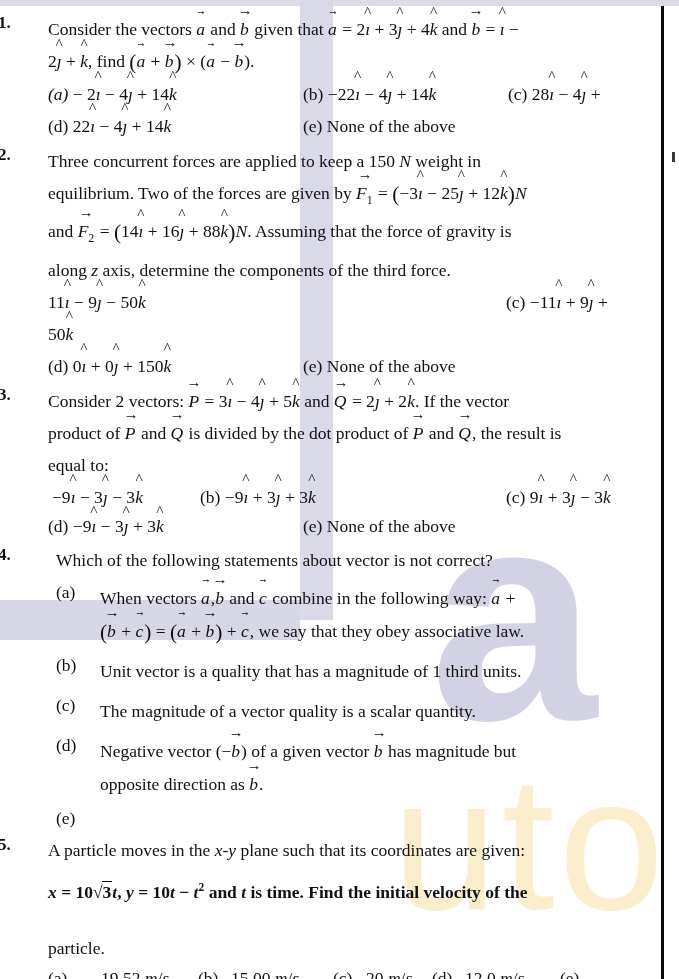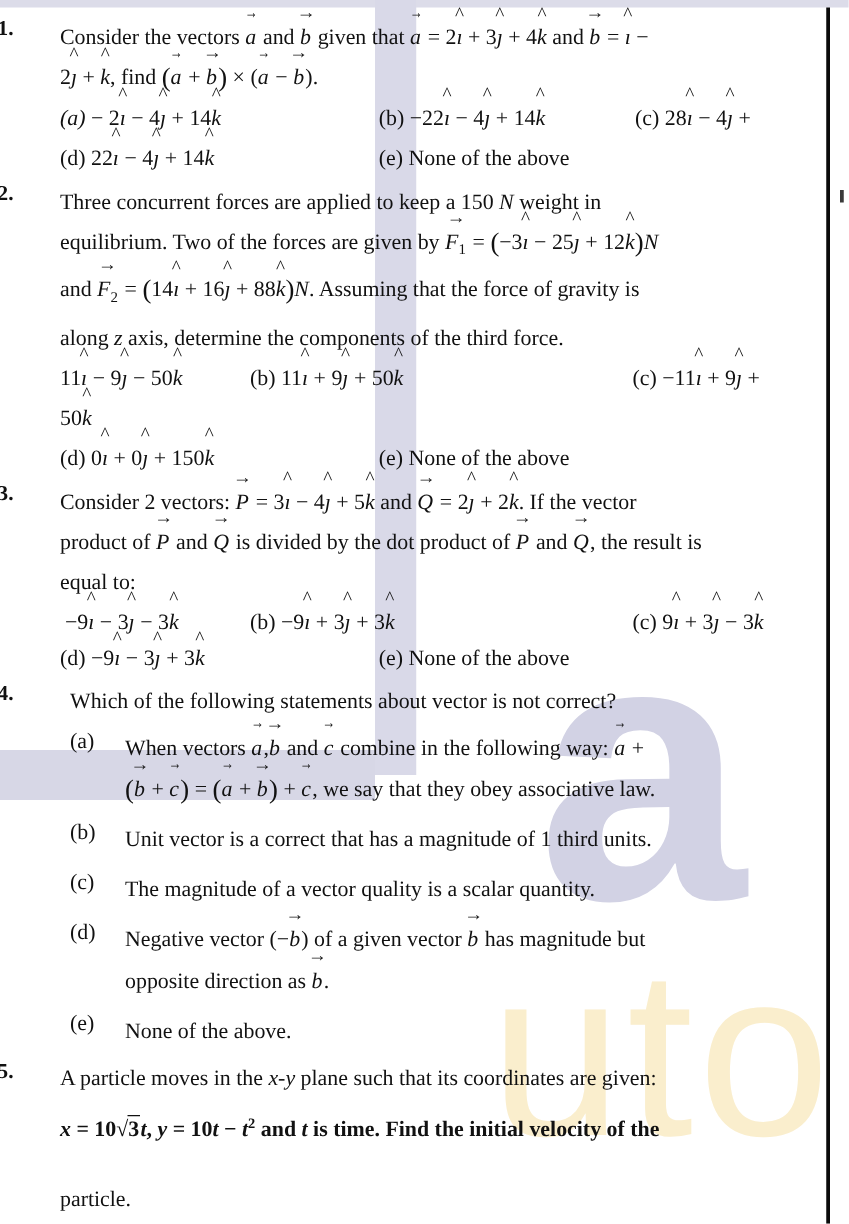--- a/index.html
+++ b/index.html
@@ -219,21 +219,20 @@
     <div class="qnum">2.</div>
     <div class="qbody">
       <div class="wrapline lh-wide">
         Three concurrent forces are applied to keep a 150 <span class="it">N</span> weight in<br>
         equilibrium. Two of the forces are given by <span class="vec vecw">F<sub class="sb">1</sub></span> = <span class="bigparen">(</span>−3<span class="hat">ı</span> − 25<span class="hat">ȷ</span> + 12<span class="hat">k</span><span class="bigparen">)</span><span class="it">N</span><br>
         and <span class="vec vecw">F<sub class="sb">2</sub></span> = <span class="bigparen">(</span>14<span class="hat">ı</span> + 16<span class="hat">ȷ</span> + 88<span class="hat">k</span><span class="bigparen">)</span><span class="it">N</span>. Assuming that the force of gravity is<br>
         along <span class="it">z</span> axis, determine the components of the third force.
       </div>
       <div class="line lh-wide" style="position:relative;height:32px;">
         <span style="position:absolute;left:0;">11<span class="hat">ı</span> − 9<span class="hat">ȷ</span> − 50<span class="hat">k</span></span>
-        <span style="position:absolute;left:152px;">(b) 11<span class="hat">ı</span> + 9<span class="hat">ȷ</span> + 50<span class="hat">k</span></span>
         <span style="position:absolute;left:458px;">(c) −11<span class="hat">ı</span> + 9<span class="hat">ȷ</span> +</span>
       </div>
       <div class="line lh-wide">50<span class="hat">k</span></div>
       <div class="line lh-wide" style="position:relative;height:32px;">
         <span style="position:absolute;left:0;">(d) 0<span class="hat">ı</span> + 0<span class="hat">ȷ</span> + 150<span class="hat">k</span></span>
         <span style="position:absolute;left:255px;">(e) <span>None of the above</span></span>
       </div>
     </div>
   </div>
 
@@ -265,39 +264,38 @@
       <div class="sub-opt" style="margin-left:8px;margin-top:7px;">
         <div class="sol">(a)</div>
         <div class="sotext">
           When vectors <span class="vec">a</span>,<span class="vec vecw">b</span> and <span class="vec">c</span> combine in the following way: <span class="vec">a</span> +<br>
           <span class="bigparen">(</span><span class="vec vecw">b</span> + <span class="vec">c</span><span class="bigparen">)</span> = <span class="bigparen">(</span><span class="vec">a</span> + <span class="vec vecw">b</span><span class="bigparen">)</span> + <span class="vec">c</span>, we say that they obey associative law.
         </div>
       </div>
 
       <div class="sub-opt" style="margin-left:8px;margin-top:7px;">
         <div class="sol">(b)</div>
-        <div class="sotext"><span>Unit vector is a correct that has a magnitude of </span><span>1</span><span> third units.</span></div>
+        <div class="sotext"><span>Unit vector is a quality that has a magnitude of </span><span>1</span><span> third units.</span></div>
       </div>
 
       <div class="sub-opt" style="margin-left:8px;margin-top:7px;">
         <div class="sol">(c)</div>
         <div class="sotext">The magnitude of a vector quality is a scalar quantity.</div>
       </div>
 
       <div class="sub-opt" style="margin-left:8px;margin-top:7px;">
         <div class="sol">(d)</div>
         <div class="sotext">
           Negative vector (−<span class="vec vecw">b</span>) of a given vector <span class="vec vecw">b</span> has magnitude but<br>
           opposite direction as <span class="vec vecw">b</span>.
         </div>
       </div>
 
       <div class="sub-opt" style="margin-left:8px;margin-top:7px;">
         <div class="sol">(e)</div>
-        <div class="sotext">None of the above.</div>
       </div>
     </div>
   </div>
 
   <div class="q" style="padding-top:6px;">
     <div class="qnum">5.</div>
     <div class="qbody">
       <div class="line" style="line-height:31px;">
         A particle moves in the <span class="it">x</span>-<span class="it">y</span> plane such that its coordinates are given:
       </div>

